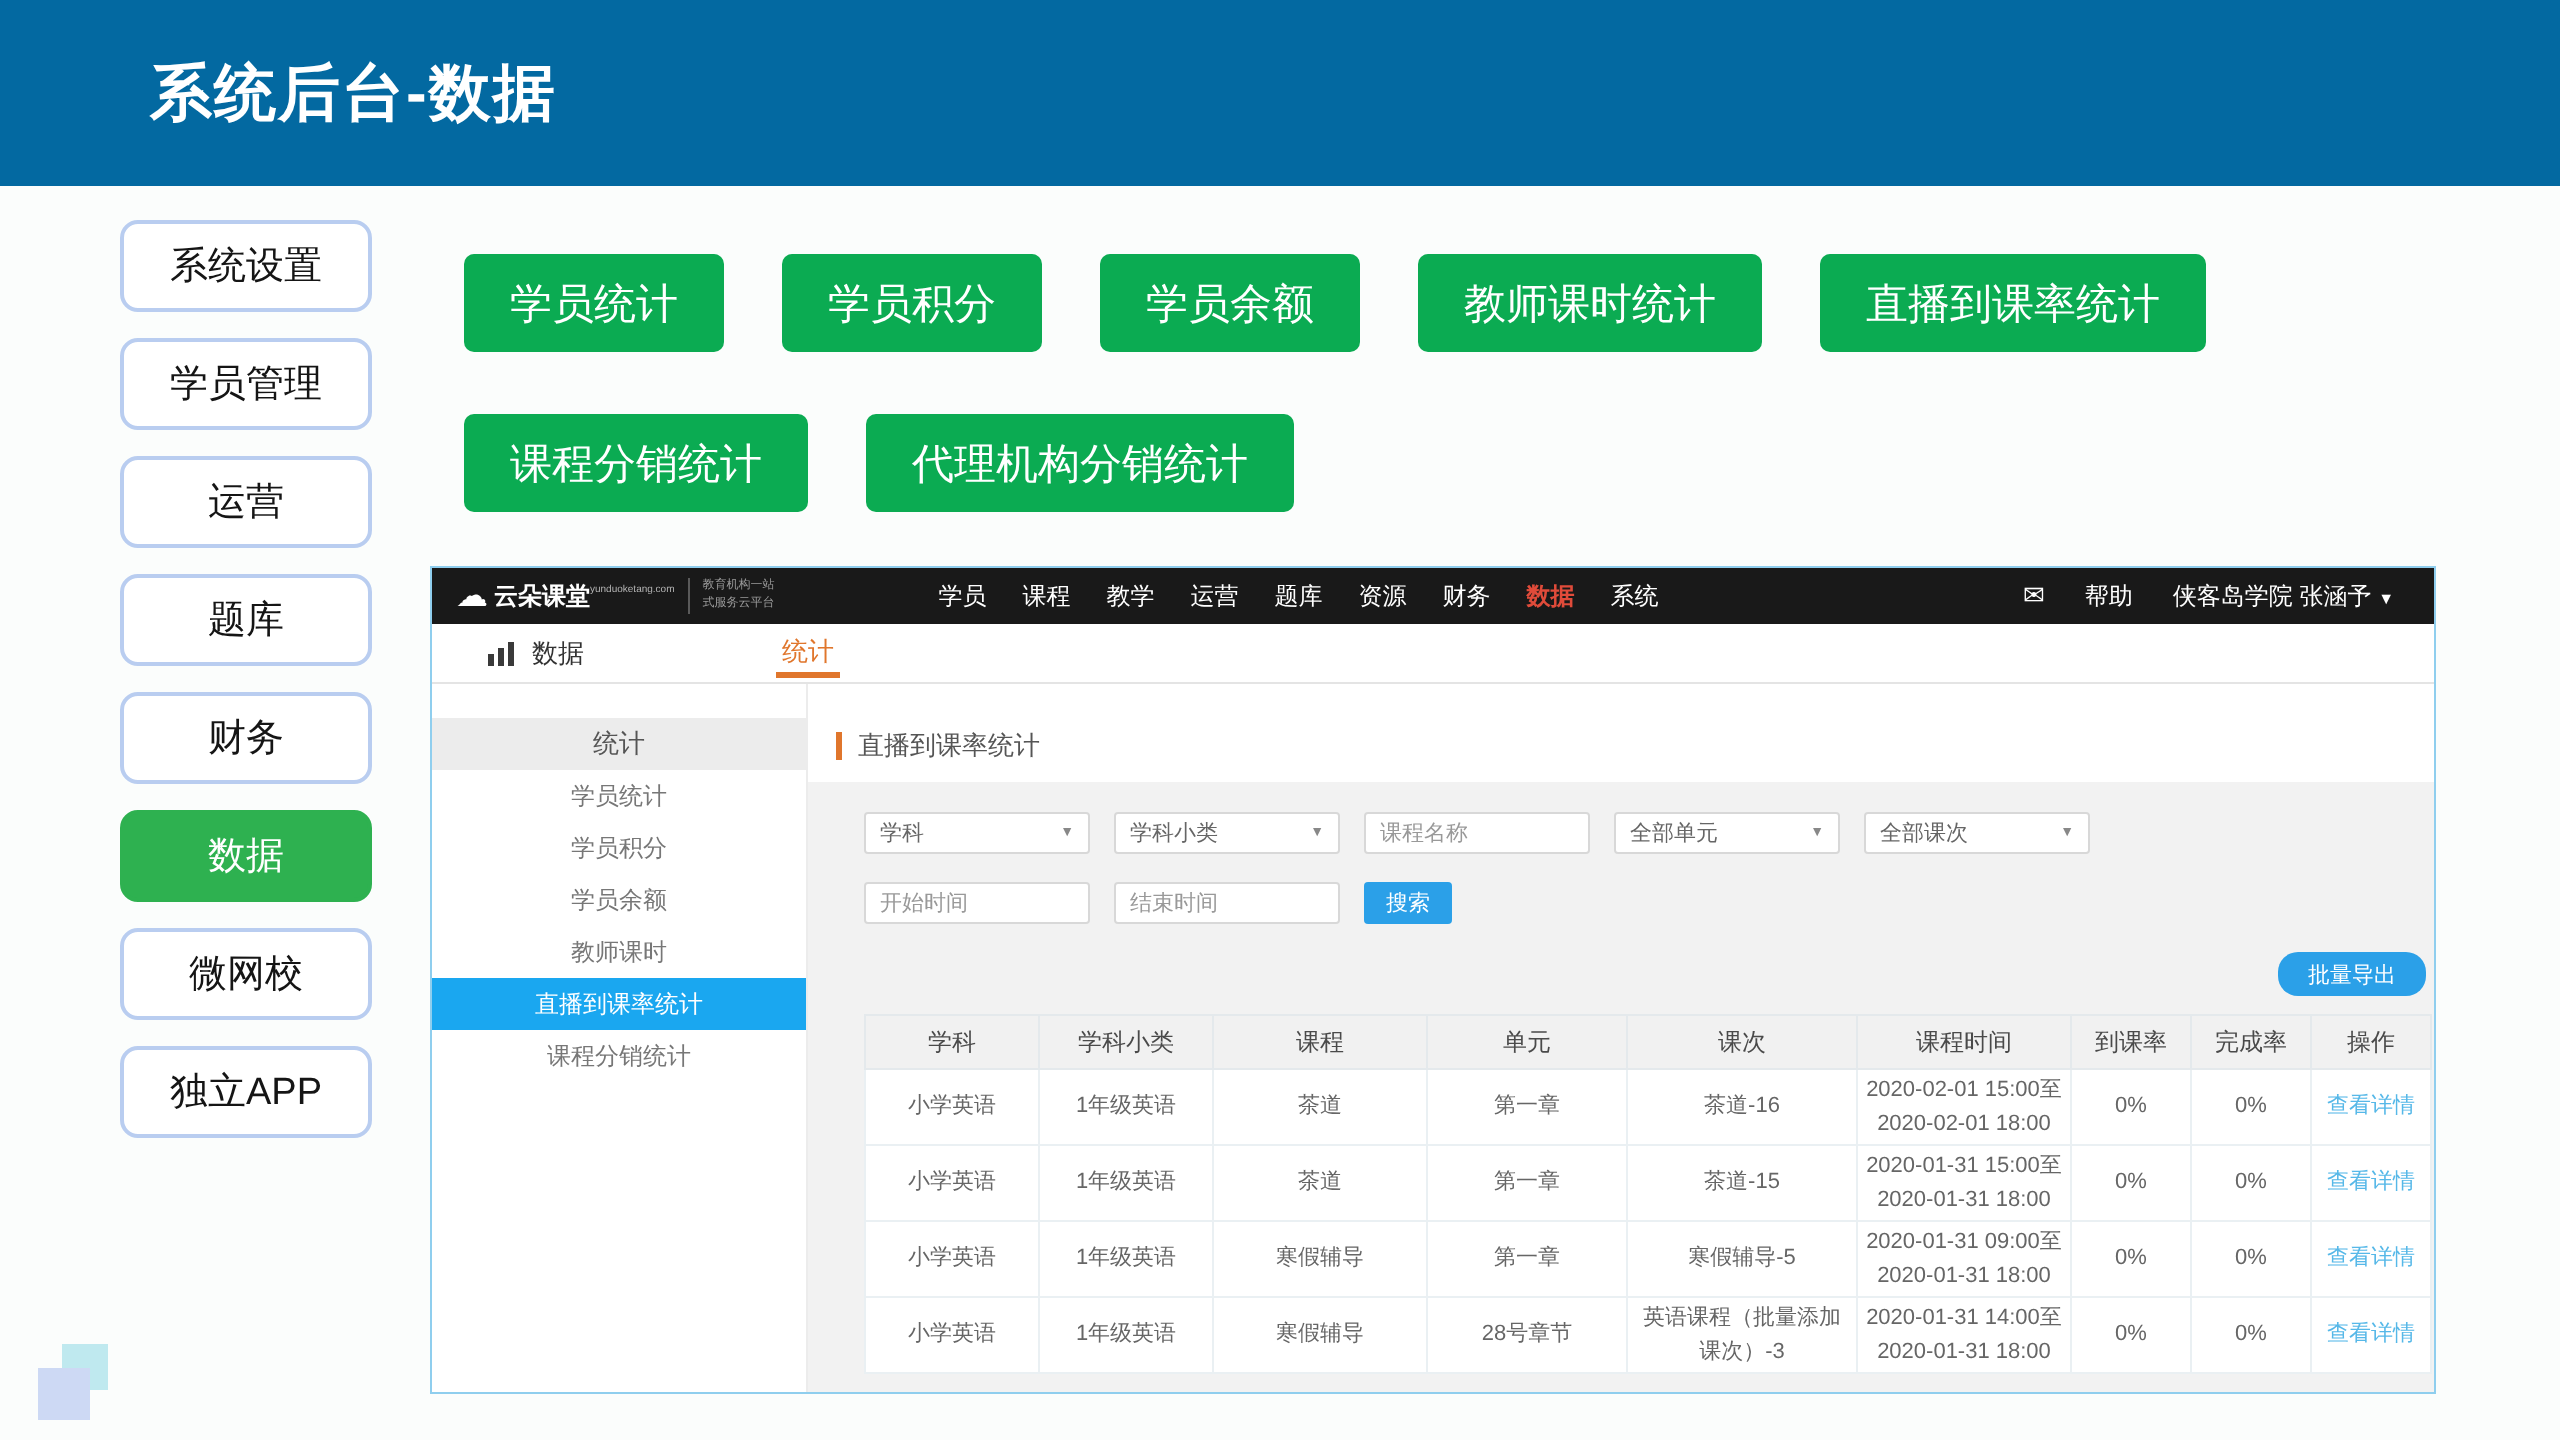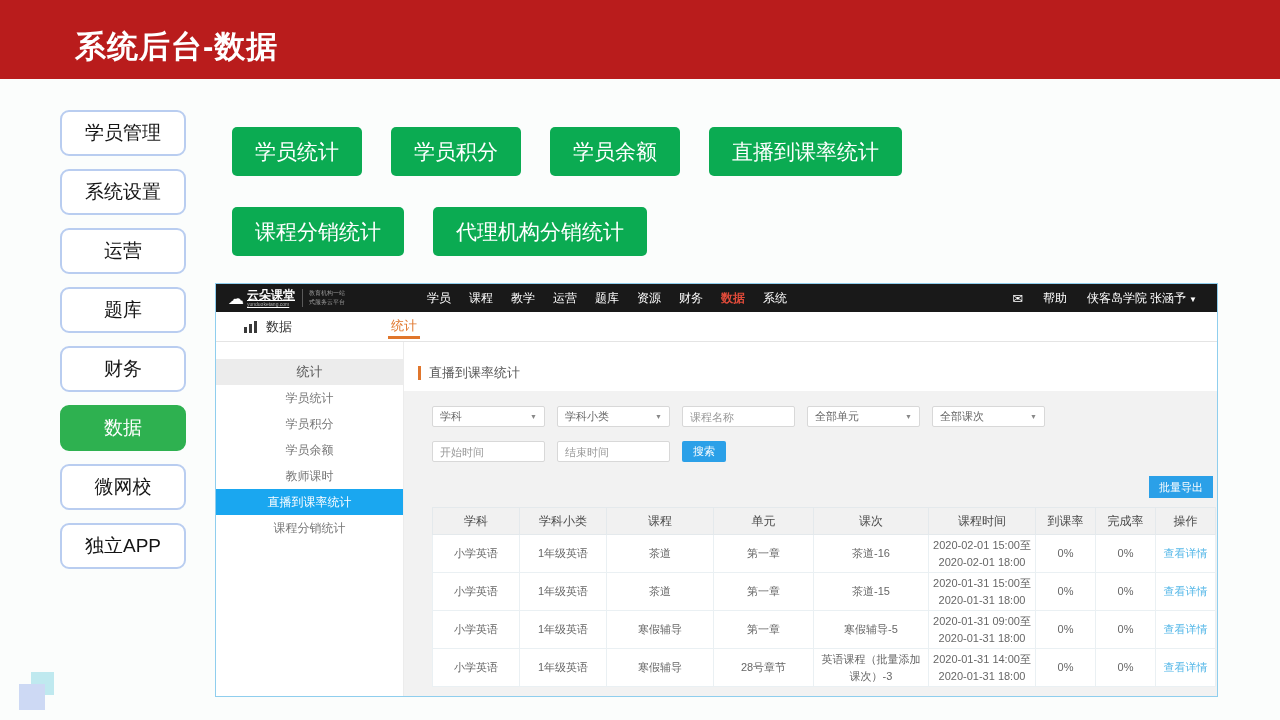--- a/index.html
+++ b/index.html
@@ -1,20 +1,20 @@
 <!DOCTYPE html>
 <html><head>
 <meta charset="utf-8">
 <style>
   * { margin:0; padding:0; box-sizing:border-box; }
   body { font-family:"Liberation Sans","DejaVu Sans",sans-serif; background:#e9ecef; }
   .stage { position:relative; width:1280px; height:720px; background:#fbfdfc; overflow:hidden; }
 
   
-  .banner { height:79px; background:#b91c1c; }
+  .banner { height:93px; background:#0369a1; }
   .banner h1 { padding:26px 0 0 75px; font-size:31px; color:#fff; font-weight:700; letter-spacing:1px; }
 
   
   .side { position:absolute; left:60px; top:110px; width:126px; }
   .side-btn { height:46px; margin-bottom:13px; background:#fff; border:2px solid #b9cdf0;
     border-radius:9px; display:flex; align-items:center; justify-content:center;
     font-size:19px; color:#151515; cursor:pointer; }
   .side-btn.active { background:#2eb150; border-color:#2eb150; color:#fff; }
 
   
@@ -25,31 +25,31 @@
 
   
   .shot { position:absolute; left:215px; top:283px; width:1003px; height:414px;
     background:#fff; border:1px solid #8fceee; overflow:hidden; }
 
   
   .shot-nav { height:28px; background:#191919; display:flex; align-items:center;
     color:#fff; font-size:12px; padding:0 12px; }
   .logo { display:flex; align-items:center; cursor:pointer; }
   .cloud-icon { font-size:16px; color:#fff; margin-right:3px; }
-  .brand-block { display:flex; flex-direction:column; line-height:1;text-decoration:underline; }
+  .brand-block { display:flex; flex-direction:row; line-height:1; }
   .brand { font-weight:bold; font-size:12px; }
   .brand-sub { font-size:5px; color:#b3b3b3; margin-top:1px; }
   .tagline { border-left:1px solid #5a5a5a; margin-left:7px; padding-left:6px;
     font-size:6px; color:#9a9a9a; line-height:1.5; }
   .shot-menu { display:flex; gap:18px; margin-left:82px; }
   .shot-menu span { cursor:pointer; }
   .shot-menu .active { color:#e04b3a; font-weight:bold; }
   .nav-right { margin-left:auto; display:flex; align-items:center; gap:20px; padding-right:8px; }
   .mail-icon { font-size:13px; cursor:pointer; }
-  .account { cursor:pointer;font-family:Liberation Serif, serif; }
+  .account { cursor:pointer; }
   .caret { font-size:8px; }
 
   
   .crumb { height:30px; background:#fff; border-bottom:1px solid #e4e4e4;
     position:relative; display:flex; align-items:center; }
   .crumb-left { display:flex; align-items:center; gap:7px; margin-left:28px;
     font-size:13px; color:#333; }
   .tab { position:absolute; left:172px; top:1px; height:26px; line-height:26px;
     color:#e0762c; font-size:13px; border-bottom:3px solid #e0762c; padding:0 3px; cursor:pointer; }
 
@@ -72,22 +72,22 @@
   .f-select { width:113px; height:21px; background:#fff; border:1px solid #d8d8d8; border-radius:2px;
     font-size:11px; color:#666; display:flex; align-items:center; justify-content:space-between;
     padding:0 7px; cursor:pointer; }
   .f-caret { font-size:7px; color:#888; }
   .f-input { width:113px; height:21px; border:1px solid #d8d8d8; border-radius:2px;
     font-size:11px; color:#666; padding:0 7px; background:#fff; }
   .f-input::placeholder { color:#999; }
   .btn-search { width:44px; height:21px; background:#2ba0e8; color:#fff; font-size:11px;
     border:none; border-radius:2px; cursor:pointer; }
   .export-row { display:flex; justify-content:flex-end; margin:5px 0 9px; }
-  .btn-export { width:64px; height:22px; background:#2ba0e8; color:#fff; font-size:11px;
-    border:none; border-radius:0; cursor:pointer; }
+  .btn-export { width:74px; height:22px; background:#2ba0e8; color:#fff; font-size:11px;
+    border:none; border-radius:10px; cursor:pointer; }
 
   table { width:783px; border-collapse:collapse; background:#fff; table-layout:fixed; }
   th { background:#f1f1f1; height:27px; font-size:12px; color:#4a4a4a; font-weight:normal;
     border:1px solid #e4e9ec; }
   td { height:33px; font-size:11px; color:#666; text-align:center; border:1px solid #eaf0f3;
     padding:2px 4px; word-break:break-all; line-height:1.5; }
   .link { color:#56b8e8; cursor:pointer; }
 
   
   .chart-icon svg { display:block; }
@@ -99,34 +99,35 @@
 </head>
 <body>
 
 <div class="stage">
 
   <header class="banner">
     <h1>系统后台-数据</h1>
   </header>
 
   <nav class="side">
+    <div class="side-btn">系统设置</div>
     <div class="side-btn">学员管理</div>
-    <div class="side-btn">系统设置</div>
     <div class="side-btn">运营</div>
     <div class="side-btn">题库</div>
     <div class="side-btn">财务</div>
     <div class="side-btn active">数据</div>
     <div class="side-btn">微网校</div>
     <div class="side-btn">独立APP</div>
   </nav>
 
   <div class="tag-row r1">
     <div class="tag">学员统计</div>
     <div class="tag">学员积分</div>
     <div class="tag">学员余额</div>
+    <div class="tag">教师课时统计</div>
     <div class="tag">直播到课率统计</div>
   </div>
   <div class="tag-row r2">
     <div class="tag">课程分销统计</div>
     <div class="tag">代理机构分销统计</div>
   </div>
 
   <div class="shot">
 
     <div class="shot-nav">

